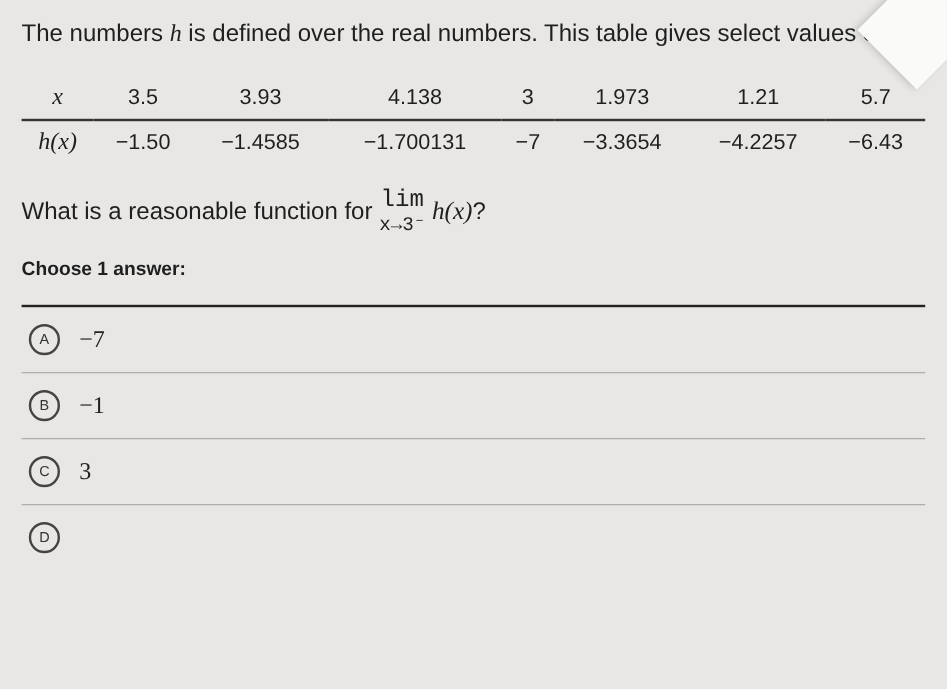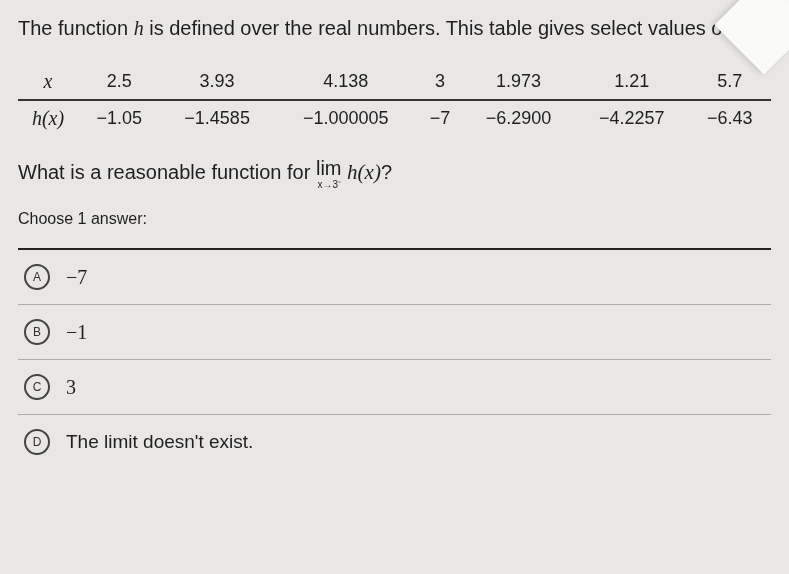--- a/index.html
+++ b/index.html
@@ -42,29 +42,29 @@
     width: 60px;
     text-align: center;
   }
   .question {
     font-size: 20px;
     margin-bottom: 20px;
   }
   .question .limit {
     display: inline-block;
     vertical-align: middle;
-    font-family: Liberation Sans, sans-serif;
+    font-family: Liberation Mono, monospace;
     text-align: center;
     line-height: 1;
   }
   .question .limit .top { font-size: 20px; }
-  .question .limit .bot { font-size: 10px; display: block; margin-top: 2px; text-align: right; }
+  .question .limit .bot { font-size: 16px; display: block; margin-top: 2px; text-align: right; }
   .choose {
     font-size: 16px;
-    font-weight: 400;
+    font-weight: 700;
     margin-bottom: 10px;
     padding-bottom: 10px;
   }
   .choices { border-top: 2px solid #222; }
   .choice {
     border-bottom: 1px solid rgba(0,0,0,.25);
     padding: 14px 6px;
     display: flex;
     align-items: center;
     gap: 16px;
@@ -87,42 +87,42 @@
     font-family: "Times New Roman", serif;
   }
   .choice-text.plain { font-family: inherit; font-size: 19px; }
 </style>
 </head>
 <body>
 
 <div class="corner"></div>
 
 <p class="intro">
-  <span>The function </span><span class="fn">h</span><span> is defined over the real numbers. This table gives select values of </span><span class="fn">h</span><span>.</span>
+  <span>The numbers </span><span class="fn">h</span><span> is defined over the real numbers. This table gives select values of </span><span class="fn">h</span><span>.</span>
 </p>
 
 <table class="data">
   <tbody>
       <tr>
     <td class="rowhead">x</td>
-    <td>2.5</td>
+    <td>3.5</td>
     <td>3.93</td>
     <td>4.138</td>
     <td>3</td>
     <td>1.973</td>
     <td>1.21</td>
     <td>5.7</td>
   </tr>
   <tr>
     <td class="rowhead">h(x)</td>
-    <td>−1.05</td>
+    <td>−1.50</td>
     <td>−1.4585</td>
-    <td>−1.000005</td>
+    <td>−1.700131</td>
     <td>−7</td>
-    <td>−6.2900</td>
+    <td>−3.3654</td>
     <td>−4.2257</td>
     <td>−6.43</td>
   </tr>
 </tbody>
   </table>
 
 <p class="question">
   <span>What is a reasonable function for </span>
   <span class="limit">
     <span class="top">lim</span>
@@ -149,15 +149,14 @@
   <div class="choice">
     <div class="radio">
         <span>C</span>
       </div>
     <div class="choice-text">3</div>
   </div>
   <div class="choice">
     <div class="radio">
         <span>D</span>
       </div>
-    <div class="choice-text plain">The limit doesn't exist.</div>
   </div>
 </div>
 
 </body></html>

